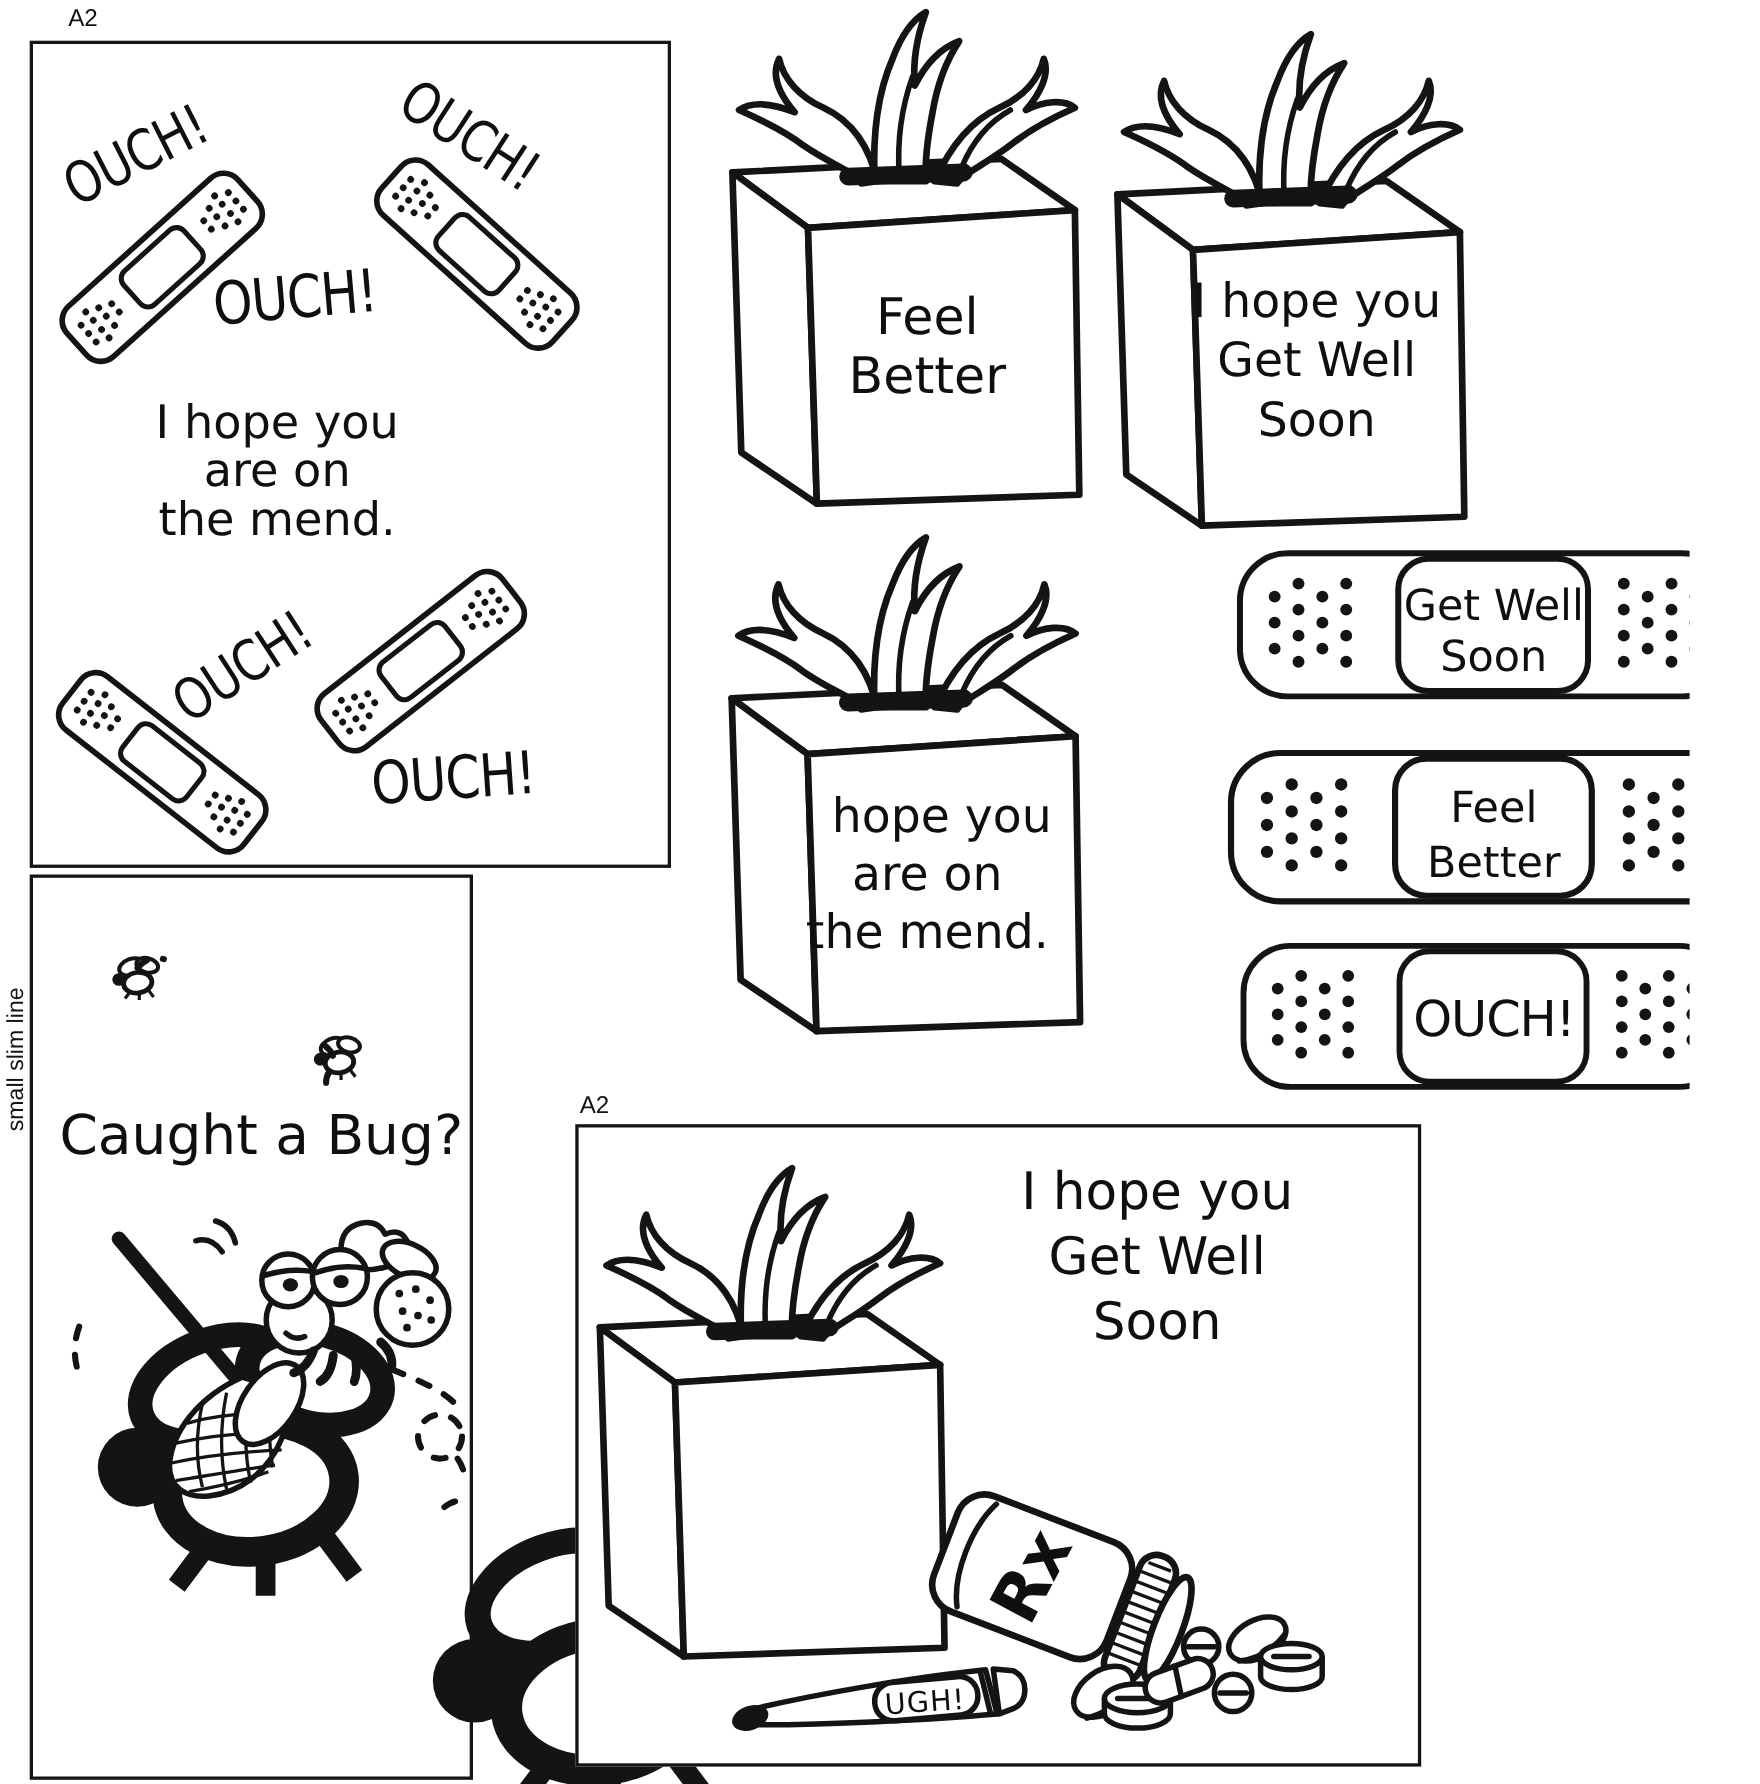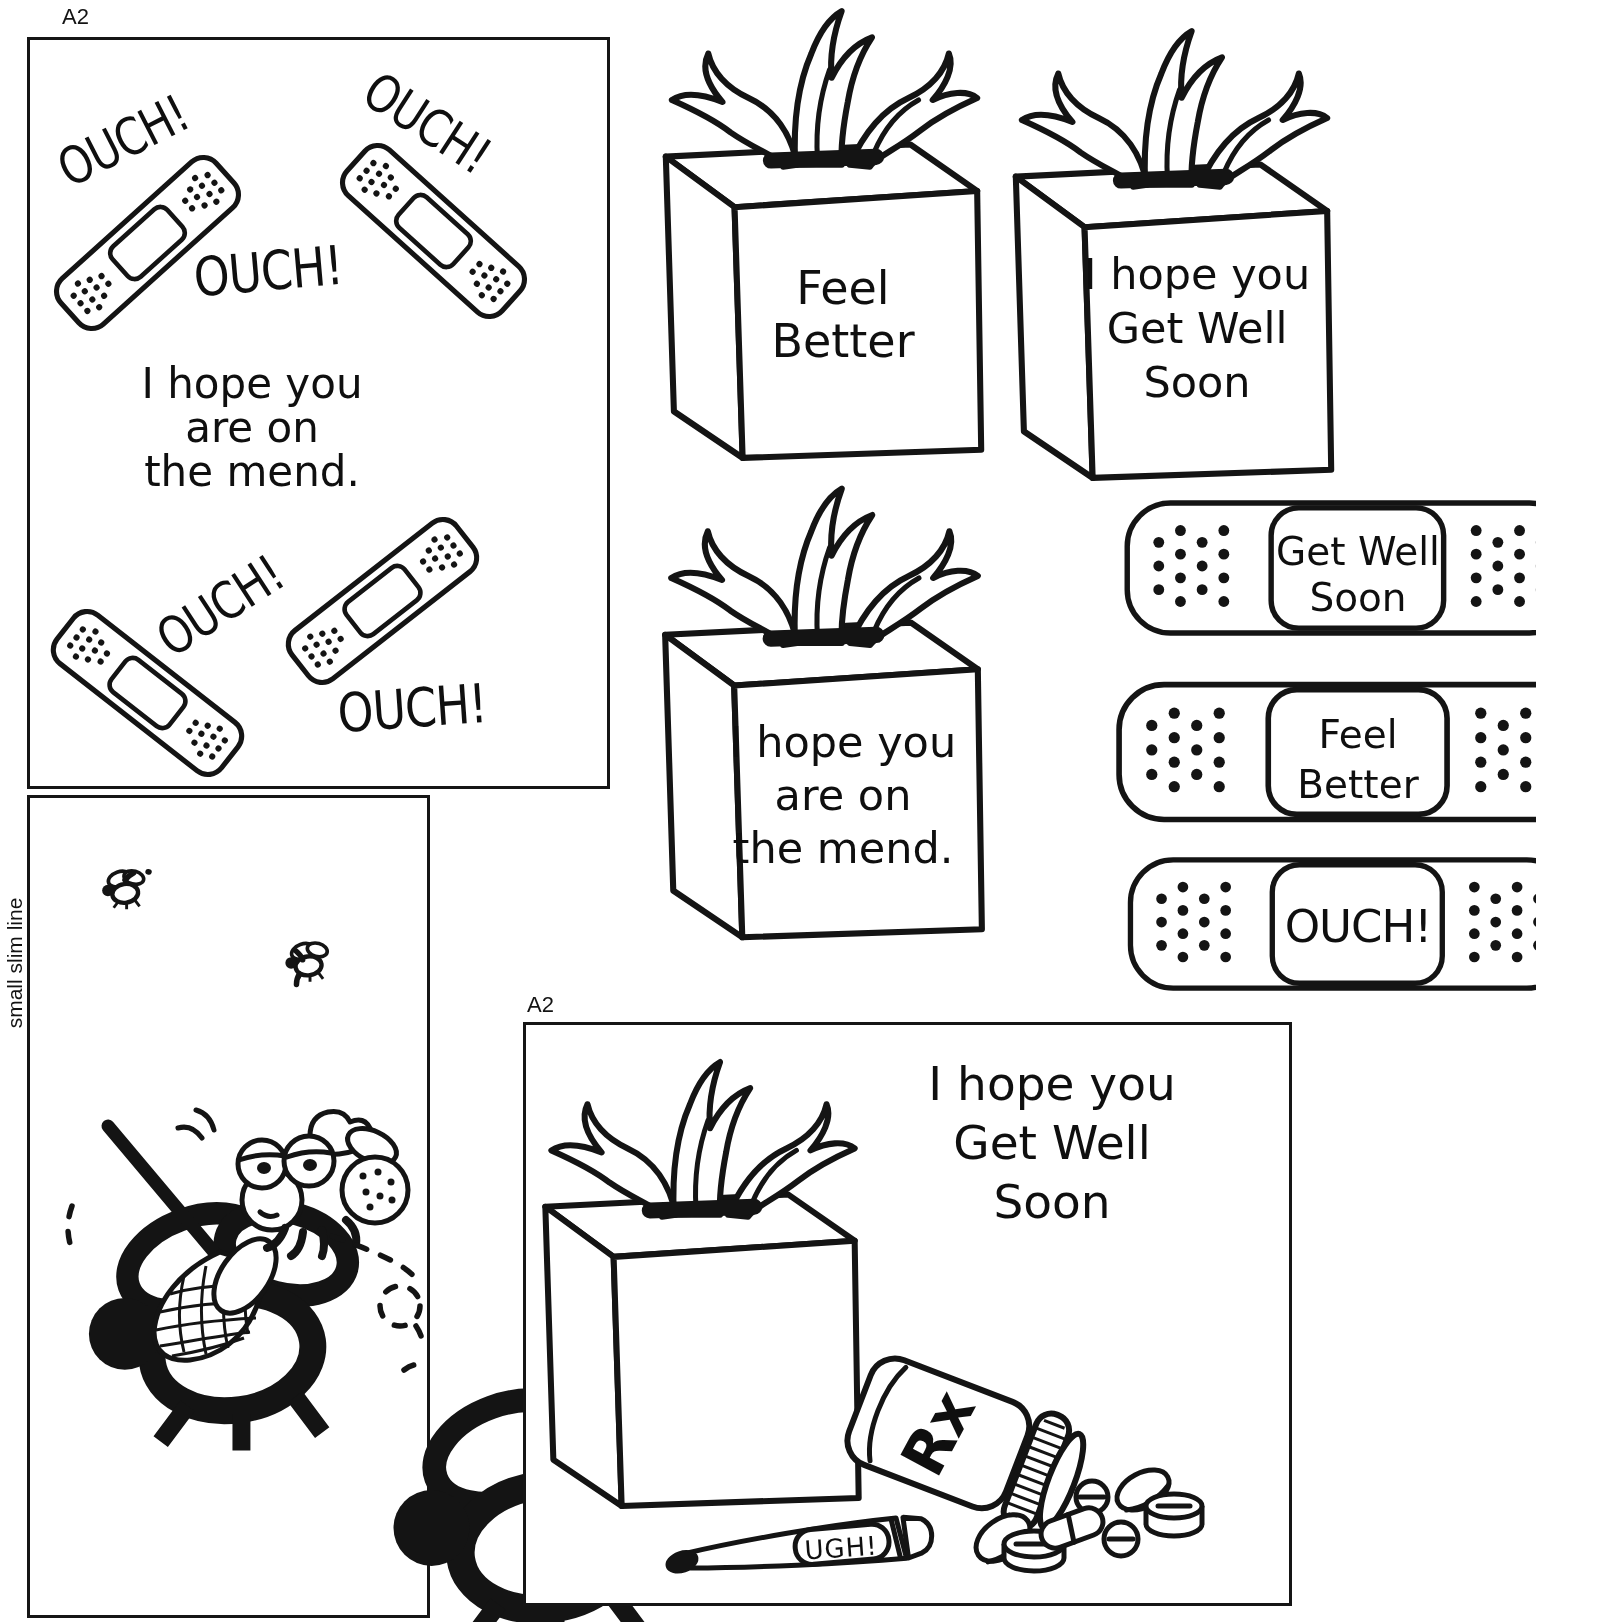--- a/index.html
+++ b/index.html
@@ -193,20 +193,21 @@
 
   <svg class="art" viewBox="0 0 75 48" style="left:85px; top:858px; width:75px; height:48px;">
     <use href="#sym-fly" transform="translate(5,8) scale(0.9)"></use>
     <path class="dash" d="M40,22 q10,-12 24,-8" stroke-dasharray="9 12"></path>
   </svg>
   <svg class="art" viewBox="0 0 55 78" style="left:272px; top:915px; width:55px; height:78px;">
     <use href="#sym-fly" transform="translate(9,8) scale(0.95)"></use>
     <path class="dash" d="M24,36 q12,10 4,22 q-8,12 2,24" stroke-dasharray="9 12"></path>
   </svg>
 
+  <div class="hand" style="left:40px; top:1006px; width:395px; font-size:50px; line-height:52px;">Caught a Bug?</div>
 
   <svg class="art" viewBox="0 0 380 320" style="left:60px; top:1080px; width:380px; height:320px;">
     <g>
       <use href="#sym-fly" transform="translate(2,100) scale(0.85)"></use>
       <path class="dash" d="M12,126 q-8,22 0,44" stroke-dasharray="10 13"></path>
     </g>
     <g>
       <path d="M48,46 L154,172" fill="none" stroke="#141414" stroke-width="13" stroke-linecap="round"></path>
       <path class="wh" stroke-width="7" d="M160,172 C120,190 96,222 94,252 C94,272 108,282 130,280 C158,277 184,258 196,228 C203,210 206,196 206,186 Z"></path>
       <g fill="none" stroke="#141414" stroke-width="3">

